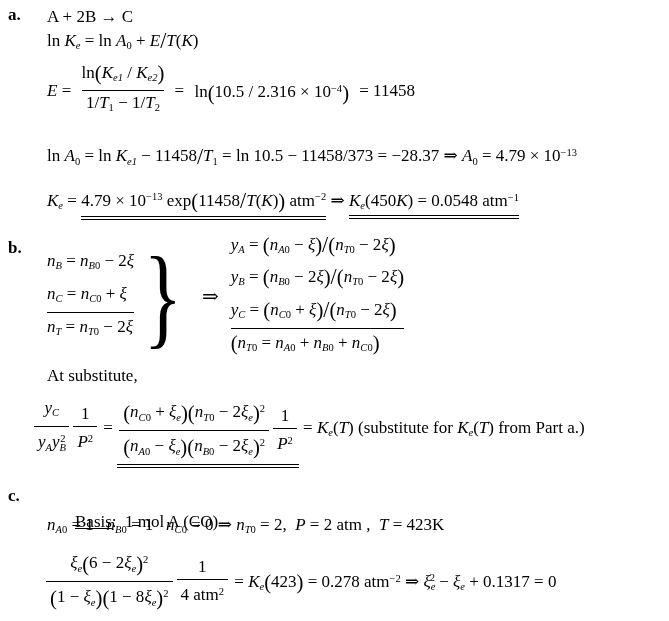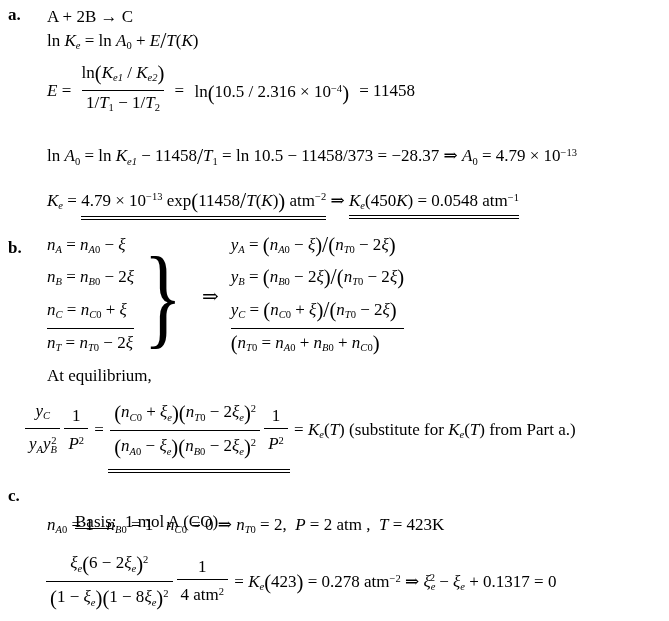--- a/index.html
+++ b/index.html
@@ -18,21 +18,21 @@
   .run.sup-r{font-style:normal;font-size:0.62em;vertical-align:0.52em;}
   .run.sup-s{font-style:normal;font-size:0.62em;vertical-align:0.52em;margin-left:-0.55em;}
   .run.bigsl{font-size:1.3em;vertical-align:-0.1em;line-height:1;}
   .run.bp{font-size:1.22em;vertical-align:-0.1em;line-height:1;}
   .eqrow{display:flex;align-items:center;}
   .seg{white-space:pre;}
   .frac{display:inline-flex;flex-direction:column;align-items:center;margin:0 2px;}
   .frac .num,.frac .den{padding:1px 4px;line-height:22px;white-space:pre;text-align:center;}
   .frac .den{border-top:1.3px solid #000;}
   .du{display:inline-block;border-bottom:4px double #000;padding-bottom:4px;margin-top:12px;}
-  .du-frac{display:inline-flex;align-items:center;border-bottom:4px double #000;padding-bottom:5px;margin-top:9px;}
+  .du-frac{display:inline-flex;align-items:center;border-bottom:4px double #000;margin-top:9px;}
   .ncol{display:flex;flex-direction:column;}
   .ncol .nrow{line-height:27px;white-space:pre;}
   .ncol .sumrule{border-top:1.4px solid #000;}
   .brace{font-size:112px;line-height:1;transform:scaleX(.72);margin:0 0 0 2px;font-weight:400;}
   .imp{font-size:20px;margin:0 12px;}
   .useg{text-decoration:underline;white-space:pre;margin-left:11px;}
 </style>
 </head>
 <body>
 
@@ -58,38 +58,37 @@
   <div class="abs line" style="left:47px;top:141px"><span class="run r">ln </span><span class="run i">A</span><span class="run sub-r">0</span><span class="run r"> = ln </span><span class="run i">K</span><span class="run sub-i">e1</span><span class="run r"> − 11458</span><span class="run bigsl">/</span><span class="run i">T</span><span class="run sub-r">1</span><span class="run r"> = ln 10.5 − 11458/373 = −28.37 ⇒ </span><span class="run i">A</span><span class="run sub-r">0</span><span class="run r"> = 4.79 × 10</span><span class="run sup-r">−13</span></div>
 
   <div class="abs" style="left:47px;top:178px">
     <span class="seg"><span class="run i">K</span><span class="run sub-i">e</span><span class="run r"> = </span></span><span class="du"><span class="run r">4.79 × 10</span><span class="run sup-r">−13</span><span class="run r"> exp</span><span class="run bp">(</span><span class="run r">11458</span><span class="run bigsl">/</span><span class="run i">T</span><span class="run r">(</span><span class="run i">K</span><span class="run r">)</span><span class="run bp">)</span><span class="run r"> atm</span><span class="run sup-r">−2</span></span><span class="seg"><span class="run r"> ⇒ </span></span><span class="du"><span class="run i">K</span><span class="run sub-i">e</span><span class="run r">(450</span><span class="run i">K</span><span class="run r">) = 0.0548 atm</span><span class="run sup-r">−1</span></span>
   </div>
 
   <div class="abs part-label" style="left:8px;top:238px">b.</div>
 
   <div class="abs eqrow" style="left:47px;top:231px">
     <div class="ncol">
-      <div class="nrow"><span class="run i">n</span><span class="run sub-i">A</span><span class="run r"> = </span><span class="run i">n</span><span class="run sub-i">A</span><span class="run sub-r">0</span><span class="run r"> − </span><span class="run i">ξ</span></div>
       <div class="nrow"><span class="run i">n</span><span class="run sub-i">B</span><span class="run r"> = </span><span class="run i">n</span><span class="run sub-i">B</span><span class="run sub-r">0</span><span class="run r"> − 2</span><span class="run i">ξ</span></div>
       <div class="nrow"><span class="run i">n</span><span class="run sub-i">C</span><span class="run r"> = </span><span class="run i">n</span><span class="run sub-i">C</span><span class="run sub-r">0</span><span class="run r"> + </span><span class="run i">ξ</span></div>
       <div class="nrow sumrule"><span class="run i">n</span><span class="run sub-i">T</span><span class="run r"> = </span><span class="run i">n</span><span class="run sub-i">T</span><span class="run sub-r">0</span><span class="run r"> − 2</span><span class="run i">ξ</span></div>
     </div>
     <span class="brace">}</span>
     <span class="imp">⇒</span>
     <div class="ncol">
       <div class="nrow"><span class="run i">y</span><span class="run sub-i">A</span><span class="run r"> = </span><span class="run bp">(</span><span class="run i">n</span><span class="run sub-i">A</span><span class="run sub-r">0</span><span class="run r"> − </span><span class="run i">ξ</span><span class="run bp">)</span><span class="run bigsl">/</span><span class="run bp">(</span><span class="run i">n</span><span class="run sub-i">T</span><span class="run sub-r">0</span><span class="run r"> − 2</span><span class="run i">ξ</span><span class="run bp">)</span></div>
       <div class="nrow"><span class="run i">y</span><span class="run sub-i">B</span><span class="run r"> = </span><span class="run bp">(</span><span class="run i">n</span><span class="run sub-i">B</span><span class="run sub-r">0</span><span class="run r"> − 2</span><span class="run i">ξ</span><span class="run bp">)</span><span class="run bigsl">/</span><span class="run bp">(</span><span class="run i">n</span><span class="run sub-i">T</span><span class="run sub-r">0</span><span class="run r"> − 2</span><span class="run i">ξ</span><span class="run bp">)</span></div>
       <div class="nrow"><span class="run i">y</span><span class="run sub-i">C</span><span class="run r"> = </span><span class="run bp">(</span><span class="run i">n</span><span class="run sub-i">C</span><span class="run sub-r">0</span><span class="run r"> + </span><span class="run i">ξ</span><span class="run bp">)</span><span class="run bigsl">/</span><span class="run bp">(</span><span class="run i">n</span><span class="run sub-i">T</span><span class="run sub-r">0</span><span class="run r"> − 2</span><span class="run i">ξ</span><span class="run bp">)</span></div>
       <div class="nrow sumrule"><span class="run bp">(</span><span class="run i">n</span><span class="run sub-i">T</span><span class="run sub-r">0</span><span class="run r"> = </span><span class="run i">n</span><span class="run sub-i">A</span><span class="run sub-r">0</span><span class="run r"> + </span><span class="run i">n</span><span class="run sub-i">B</span><span class="run sub-r">0</span><span class="run r"> + </span><span class="run i">n</span><span class="run sub-i">C</span><span class="run sub-r">0</span><span class="run bp">)</span></div>
     </div>
   </div>
 
-  <div class="abs line" style="left:47px;top:364px">At equilibrium,</div>
+  <div class="abs line" style="left:47px;top:364px">At substitute,</div>
 
-  <div class="abs eqrow" style="left:23px;top:388px">
+  <div class="abs eqrow" style="left:32px;top:388px">
     <span class="frac">
       <span class="num"><span class="run i">y</span><span class="run sub-i">C</span></span>
       <span class="den"><span class="run i">y</span><span class="run sub-i">A</span><span class="run i">y</span><span class="run sub-i">B</span><span class="run sup-s">2</span></span>
     </span>
     <span class="frac">
       <span class="num"><span class="run r">1</span></span>
       <span class="den"><span class="run i">P</span><span class="run sup-r">2</span></span>
     </span>
     <span class="seg"><span class="run r"> = </span></span>
     <span class="du-frac">

